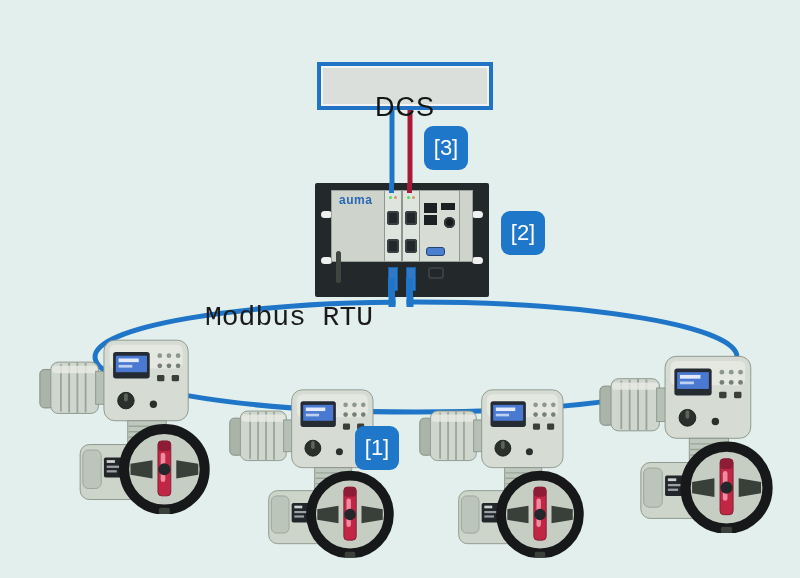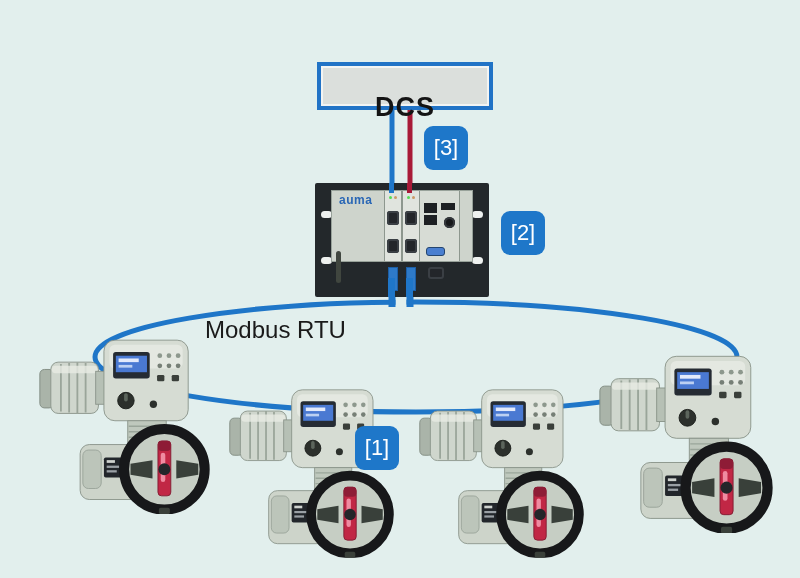--- a/index.html
+++ b/index.html
@@ -4,21 +4,21 @@
 <style>
   html,body{margin:0;padding:0;}
   .stage{position:relative;width:800px;height:578px;background:#e2efed;overflow:hidden;
          font-family:"Liberation Sans",sans-serif;}
   .layer{position:absolute;left:0;top:0;width:800px;height:578px;}
 
   
   .dcs{position:absolute;left:317px;top:62px;width:168px;height:40px;
        background:#dbdfdc;border:4px solid #2173c6;box-shadow:inset 0 0 0 2px #f2f4f3;
        display:flex;align-items:center;justify-content:center;}
-  .dcs span{font-size:27px;font-weight:700;color:#141414;letter-spacing:1px;margin-top:42px;}
+  .dcs span{font-size:27px;font-weight:400;color:#141414;letter-spacing:1px;margin-top:42px;}
 
   
   .master{position:absolute;left:315px;top:183px;width:174px;height:114px;
           background:#23282b;border-radius:2px;}
   .hole{position:absolute;width:11px;height:7px;border-radius:4px;background:#eef1ef;}
   .h1{left:6px;top:28px}.h2{left:6px;top:74px}.h3{left:157px;top:28px}.h4{left:157px;top:74px}
   .panel{position:absolute;left:16px;top:7px;width:142px;height:72px;
          background:#ced4cc;border:1px solid #98a29a;box-sizing:border-box;}
   .brand{position:absolute;left:7px;top:2px;font-size:12px;font-weight:700;color:#2a67b5;letter-spacing:.5px;}
   .pdots{position:absolute;left:14px;top:52px;width:20px;height:4px;
@@ -46,21 +46,21 @@
        border:1px solid #24456f;border-radius:3px;box-sizing:border-box;}
   .dsub3{position:absolute;left:8px;top:76px;width:16px;height:12px;background:#23262a;border-radius:3px;
          box-shadow:inset 0 0 0 2px #3a3f44;}
   .stub{position:absolute;background:#1f76c8;}
   .s1{left:73px;top:95px;width:7px;height:19px;}
   .s2{left:91px;top:95px;width:7px;height:19px;}
   .t1{left:74px;top:0;width:5px;height:10px;}
   .t2{left:92px;top:0;width:5px;height:10px;background:#a81a38;}
 
   
-  .busword{position:absolute;left:205px;top:316px;font-size:24px;color:#1a1a1a;}
+  .busword{position:absolute;left:205px;top:302px;font-size:28px;color:#1a1a1a;font-family:Liberation Mono, monospace;}
 
   
   .tag{position:absolute;width:44px;height:44px;background:#1e77c9;border-radius:9px;
        color:#fff;font-size:22px;line-height:44px;text-align:center;}
   .tag3{left:424px;top:126px}.tag2{left:501px;top:211px}.tag1{left:355px;top:426px}
 
   
   .act{position:absolute;}
   .act svg{display:block;width:100%;height:auto;}
   .a1{left:38px;top:331px;width:174px;}

